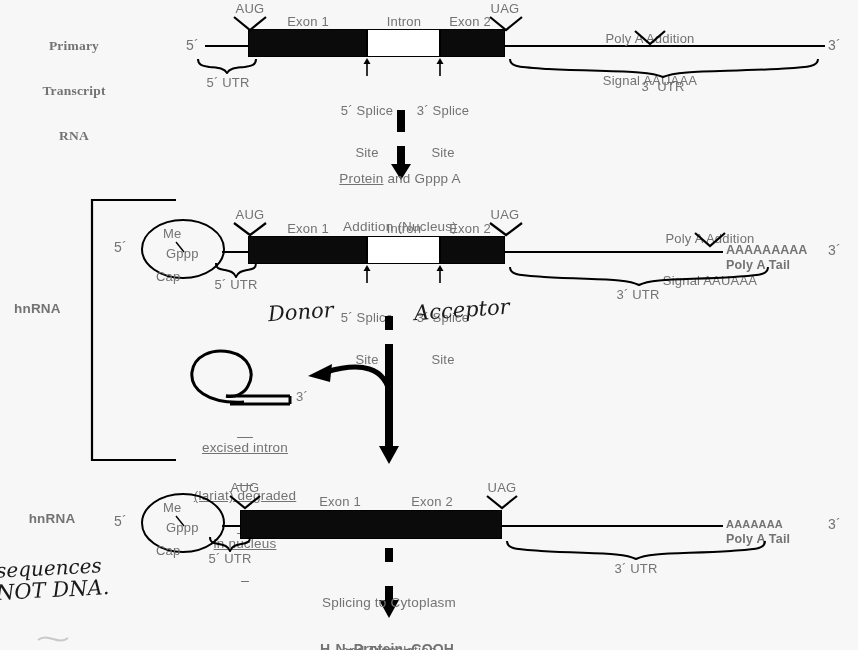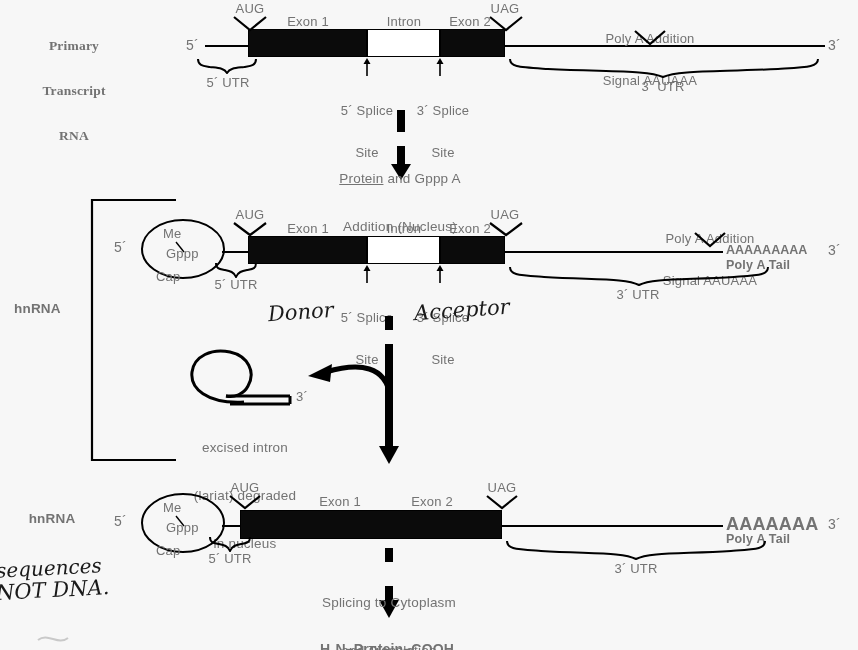--- a/index.html
+++ b/index.html
@@ -252,21 +252,21 @@
   </svg>
 
   <svg class="lariat" style="left:186px; top:348px;" width="114" height="62" viewBox="0 0 114 62">
     <path d="M58,54 C20,56 4,40 6,24 C8,8 26,0 44,4 C62,8 70,24 62,38 C58,46 48,50 40,48" fill="none" stroke="#000" stroke-width="3"></path>
     <path d="M40,48 L104,48" fill="none" stroke="#000" stroke-width="3"></path>
     <path d="M44,56 L104,56" fill="none" stroke="#000" stroke-width="3"></path>
     <path d="M104,48 L104,56" fill="none" stroke="#000" stroke-width="3"></path>
   </svg>
   <div class="txt" style="left:296px; top:390px; font-size:13px;">3´</div>
 
-  <div class="txt ctr" style="left:245px; top:408px; line-height:16px; font-size:13.5px;">
+  <div class="txt ctr" style="left:245px; top:408px; line-height:16px; font-size:13.5px;text-decoration:underline;">
     <div>excised intron</div>
     <div>(lariat) degraded</div>
     <div>in nucleus</div>
   </div>
 
   <div class="txt bold" style="left:14px; top:512px; font-size:13.5px; width:76px; text-align:center;">hnRNA</div>
 
   <div class="txt" style="left:114px; top:514px; font-size:14px;">5´</div>
 
   <svg class="capcircle" style="left:140px; top:492px;" width="86" height="62" viewBox="0 0 86 62">
@@ -293,21 +293,21 @@
   <div class="txt ctr" style="left:502px; top:481px;">UAG</div>
   <svg class="vmark" style="left:485px; top:495px;" width="34" height="15" viewBox="0 0 34 15">
     <polyline points="2,1 17,13 32,1" fill="none" stroke="#000" stroke-width="2.2"></polyline>
   </svg>
 
   <svg class="brace" style="left:208px; top:536px;" width="44" height="16" viewBox="0 0 44 16">
     <path d="M2,1 C2,7 6,7 11,8 C16,9 20,10 22,15 C24,10 28,9 33,8 C38,7 42,7 42,1" fill="none" stroke="#000" stroke-width="2"></path>
   </svg>
   <div class="txt ctr" style="left:230px; top:552px;">5´ UTR</div>
 
-  <div class="txt bold" style="left:726px; top:517px; font-size:18px;">AAAAAAA</div>
+  <div class="txt bold" style="left:726px; top:517px; font-size:11px;">AAAAAAA</div>
   <div class="txt bold" style="left:726px; top:532px; font-size:12.5px;">Poly A Tail</div>
   <div class="txt" style="left:828px; top:517px; font-size:14px;">3´</div>
 
   <svg class="brace" style="left:505px; top:540px;" width="262" height="20" viewBox="0 0 262 20">
     <path d="M2,1 C2,9 10,9 36,11 C86,14 118,12 131,19 C144,12 178,14 226,11 C252,9 260,9 260,1" fill="none" stroke="#000" stroke-width="2"></path>
   </svg>
   <div class="txt ctr" style="left:636px; top:562px;">3´ UTR</div>
 
   <svg class="bigarrow" style="left:377px; top:548px;" width="24" height="70" viewBox="0 0 24 70">
     <rect x="8" y="0" width="8" height="14" fill="#000"></rect>

